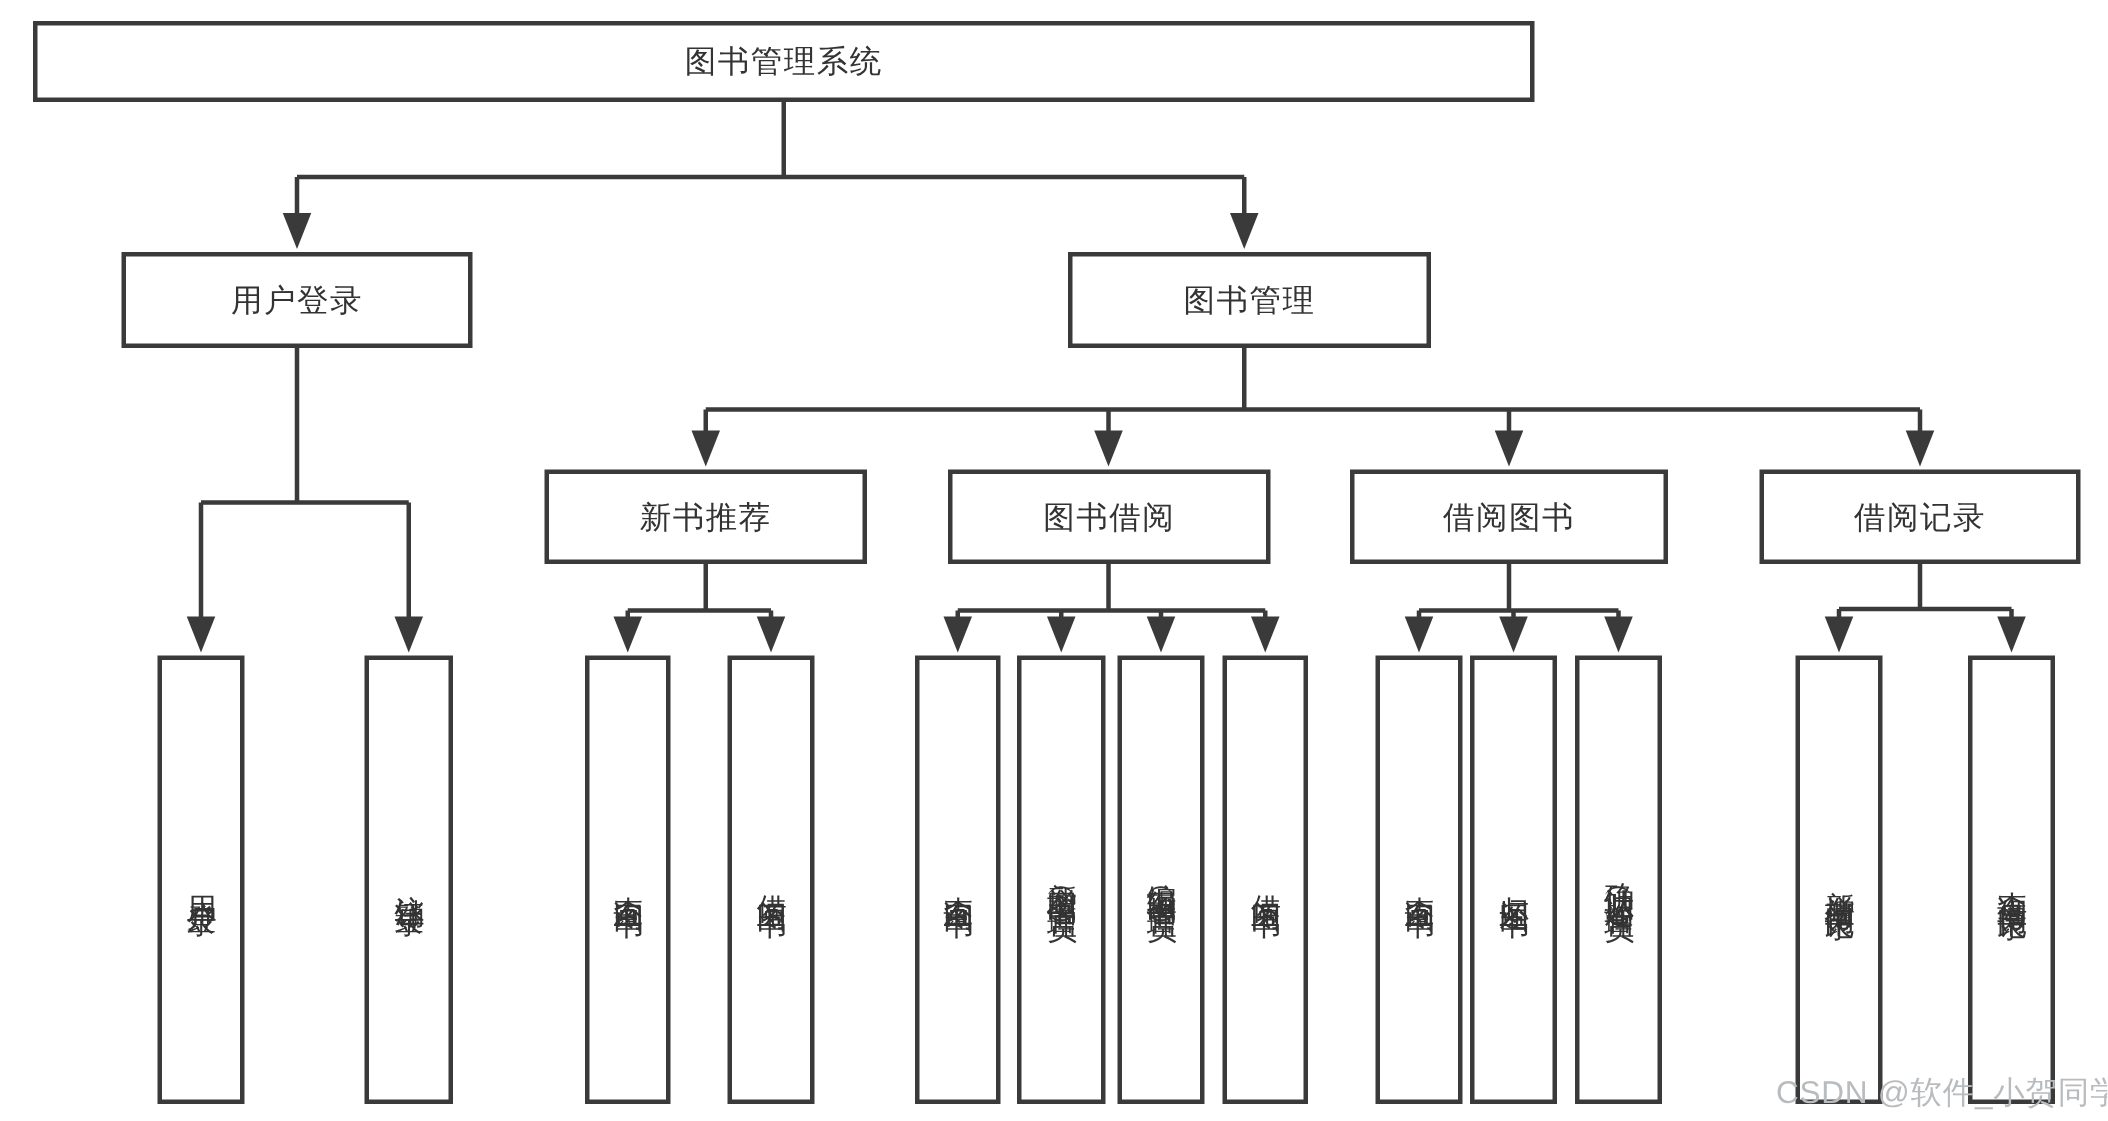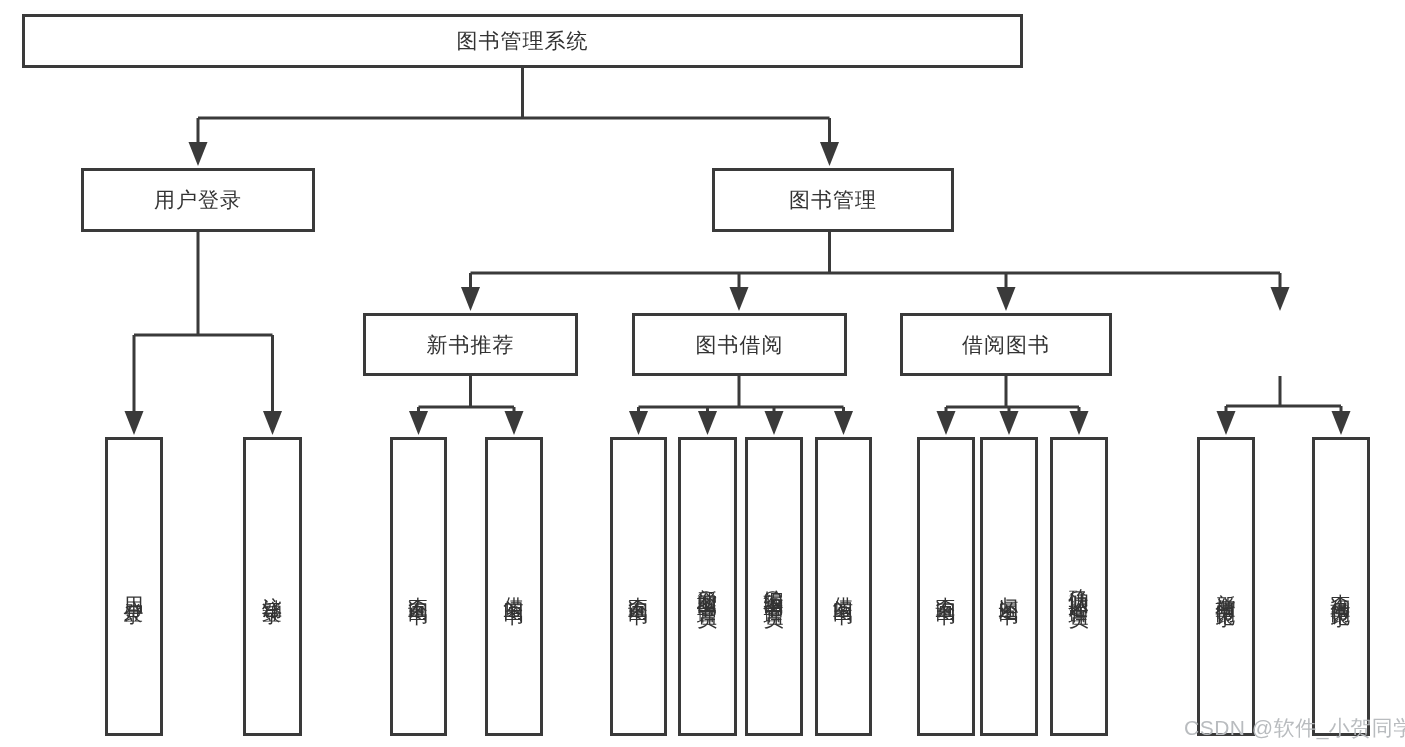--- a/index.html
+++ b/index.html
@@ -99,20 +99,23 @@
 
   <div class="node hbox" style="left:363px;top:313px;width:215px;height:63px;">
     <span>新书推荐</span>
   </div>
   <div class="node hbox" style="left:632px;top:313px;width:215px;height:63px;font-family:Liberation Serif, serif;">
     <span>图书借阅</span>
   </div>
   <div class="node hbox" style="left:900px;top:313px;width:212px;height:63px;">
     <span>借阅图书</span>
   </div>
+  <div class="node hbox" style="left:1173px;top:313px;width:214px;height:63px;">
+    <span>借阅记录</span>
+  </div>
 
   <div class="node vbox" style="left:105px;top:437px;width:58px;height:299px;">
     <span class="vtext">用户登录</span>
   </div>
   <div class="node vbox" style="left:243px;top:437px;width:59px;height:299px;">
     <span class="vtext">注销登录</span>
   </div>
 
   <div class="node vbox" style="left:390px;top:437px;width:57px;height:299px;">
     <span class="vtext">查询图书</span>

